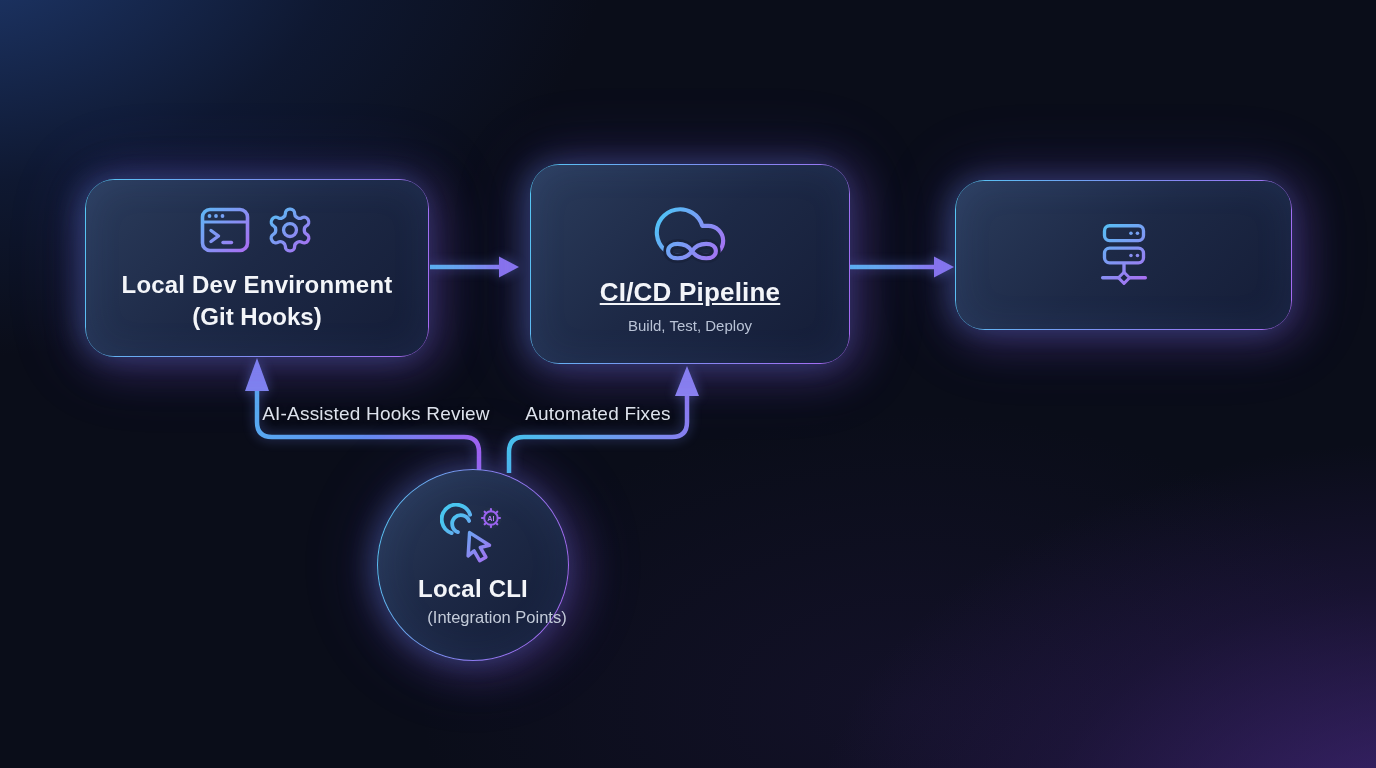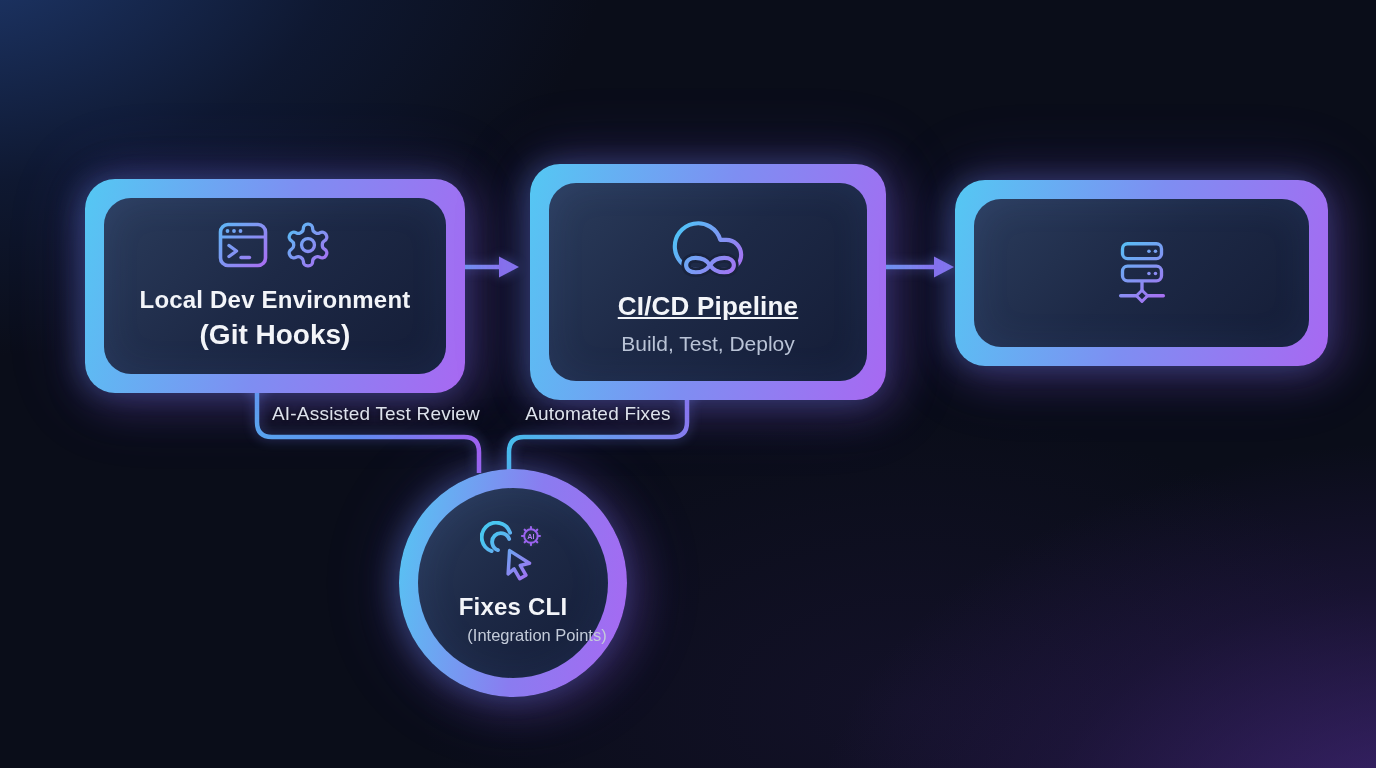--- a/index.html
+++ b/index.html
@@ -8,34 +8,34 @@
     font-family:"Liberation Sans","DejaVu Sans",sans-serif;
     background:
       radial-gradient(950px 620px at -4% -10%, rgba(38,72,138,.80), rgba(22,42,88,.38) 42%, rgba(0,0,0,0) 70%),
       radial-gradient(860px 560px at 104% 110%, rgba(86,48,155,.70), rgba(56,32,105,.30) 46%, rgba(0,0,0,0) 72%),
       radial-gradient(700px 420px at 66% 92%, rgba(60,36,110,.18), rgba(0,0,0,0) 70%),
       #0a0d19;
   }
   .canvas{position:relative;width:1376px;height:768px;}
   .connectors{position:absolute;left:0;top:0;z-index:1;
     filter:drop-shadow(0 0 6px rgba(110,135,245,.45));}
-  .node{position:absolute;z-index:2;padding:19px;border-radius:30px;
+  .node{position:absolute;z-index:2;padding:1px;border-radius:30px;
     background:linear-gradient(105deg,#54c8f3 0%,#7e8ef2 50%,#a868f2 100%);
     box-shadow:-6px 0 26px rgba(82,170,250,.20), 6px 6px 40px 6px rgba(152,94,245,.26), 0 0 70px 14px rgba(110,90,220,.12);}
   .node-inner{width:100%;height:100%;border-radius:27px;
     background:linear-gradient(135deg,#2b3c5c 0%,#1d2946 48%,#141c36 100%);
     box-shadow:inset 0 0 38px rgba(95,150,235,.10);
     display:flex;flex-direction:column;align-items:center;justify-content:center;}
   .node.circle, .node.circle .node-inner{border-radius:50%;}
   .node.circle{background:linear-gradient(100deg,#54c8f3 0%,#8a7cf0 55%,#a868f2 100%);}
   .icon-row{display:flex;align-items:center;gap:14px;}
   .title{color:#f3f5f9;font-weight:700;font-size:24px;line-height:1.35;text-align:center;letter-spacing:.2px;}
   .title.lg{font-size:26px;}
-  .subtitle-bold{color:#f3f5f9;font-weight:700;font-size:28px;line-height:1.35;text-align:center;}
-  .subtitle{color:#b9c3d6;font-weight:400;font-size:21px;margin-top:7px;text-align:center;}
+  .subtitle-bold{color:#f3f5f9;font-weight:700;font-size:24px;line-height:1.35;text-align:center;}
+  .subtitle{color:#b9c3d6;font-weight:400;font-size:15px;margin-top:7px;text-align:center;}
   .subtitle.sm{font-size:16.5px;color:#c3cbd9;margin-top:3px;margin-left:48px;}
   .mt8{margin-top:8px;text-decoration:underline;}
   .mt4{margin-top:4px;}
   .edge-label{position:absolute;z-index:3;transform:translate(-50%,-50%);
     color:#dde2ec;font-size:19px;font-weight:400;white-space:nowrap;letter-spacing:.2px;
     text-shadow:0 1px 4px rgba(0,0,0,.55);}
 </style>
 </head>
 <body>
 
@@ -139,21 +139,21 @@
         <circle cx="37.5" cy="35" r="1.9" fill="url(#grad-srv)"></circle>
         <circle cx="44.5" cy="35" r="1.9" fill="url(#grad-srv)"></circle>
         <line x1="30" y1="43" x2="30" y2="53" stroke="url(#grad-srv)" stroke-width="3.6"></line>
         <path d="M30 53 L36 59 L30 65 L24 59 Z" stroke="url(#grad-srv)" stroke-width="3.2" fill="none" stroke-linejoin="round"></path>
         <line x1="7" y1="59" x2="24" y2="59" stroke="url(#grad-srv)" stroke-width="3.6" stroke-linecap="round"></line>
         <line x1="36" y1="59" x2="53" y2="59" stroke="url(#grad-srv)" stroke-width="3.6" stroke-linecap="round"></line>
       </svg>
     </div>
   </div>
 
-  <div class="node circle" style="left:399px;top:469px;width:190px;height:190px;">
+  <div class="node circle" style="left:377px;top:469px;width:190px;height:190px;">
     <div class="node-inner">
       <svg width="66" height="66" viewBox="0 0 68 68">
         <defs>
           <linearGradient id="grad-cur" x1="12" y1="12" x2="56" y2="58" gradientUnits="userSpaceOnUse">
             <stop offset="0" stop-color="#49c6f0"></stop>
               <stop offset="1" stop-color="#a66cf2"></stop>
           </linearGradient>
         </defs>
         <path d="M12 31 A15 15 0 1 1 31 12" stroke="url(#grad-cur)" stroke-width="4" fill="none" stroke-linecap="round"></path>
         <path d="M18.5 30 A9 9 0 1 1 30 18.5" stroke="url(#grad-cur)" stroke-width="4" fill="none" stroke-linecap="round"></path>
@@ -167,21 +167,21 @@
             <line x1="59.5" y1="15.5" x2="61.8" y2="15.5"></line>
             <line x1="46" y1="9" x2="47.6" y2="10.6"></line>
             <line x1="57.4" y1="20.4" x2="59" y2="22"></line>
             <line x1="46" y1="22" x2="47.6" y2="20.4"></line>
             <line x1="57.4" y1="10.6" x2="59" y2="9"></line>
           </g>
           <text x="52.5" y="18.2" text-anchor="middle" font-size="7.5" font-weight="700" fill="#b37df5">AI</text>
         </g>
         <path d="M30.5 30.5 L51 43.5 L41.5 45.8 L47.3 55.8 L40.9 59.4 L35.1 49.4 L29 54.5 Z" stroke="url(#grad-cur)" stroke-width="3.6" fill="none" stroke-linejoin="round"></path>
       </svg>
-      <div class="title mt4">Fixes CLI</div>
+      <div class="title mt4">Local CLI</div>
       <div class="subtitle sm">(Integration Points)</div>
     </div>
   </div>
 
-  <div class="edge-label" style="left:376px;top:414px;">AI-Assisted Test Review</div>
+  <div class="edge-label" style="left:376px;top:414px;">AI-Assisted Hooks Review</div>
   <div class="edge-label" style="left:598px;top:414px;">Automated Fixes</div>
 
 </div>
 
 </body></html>

